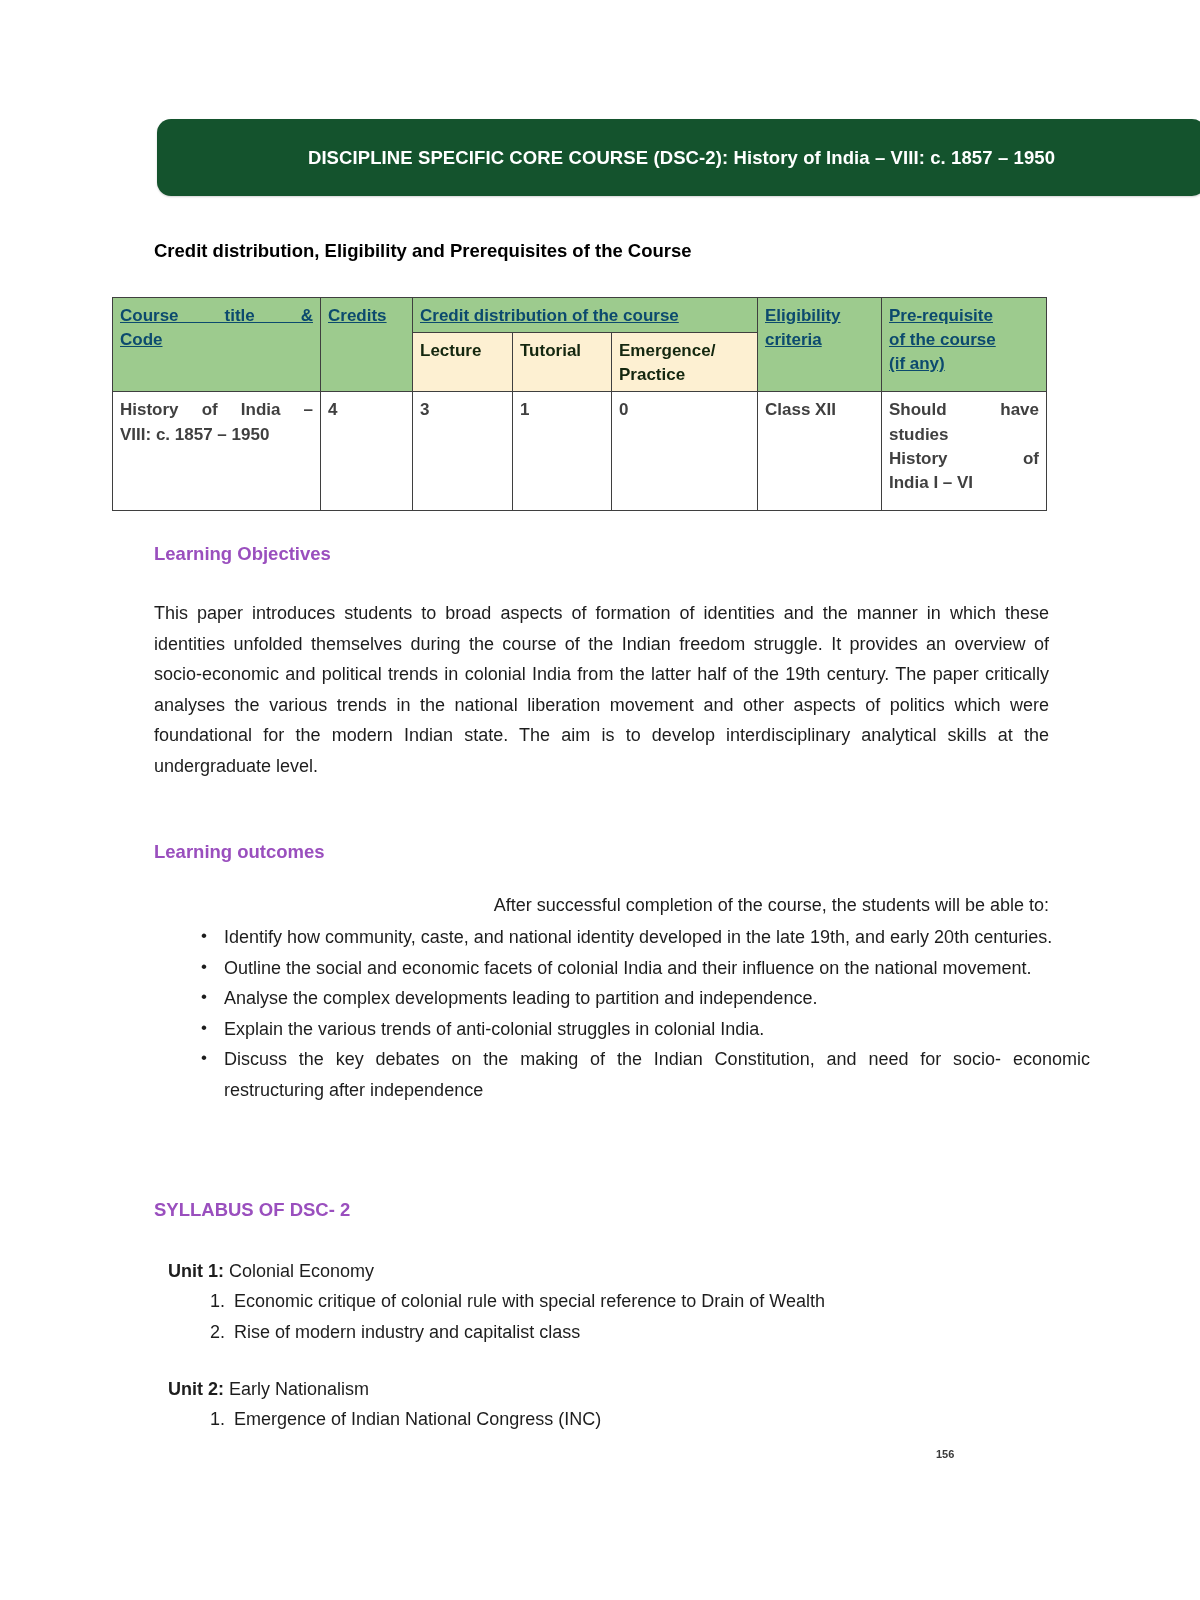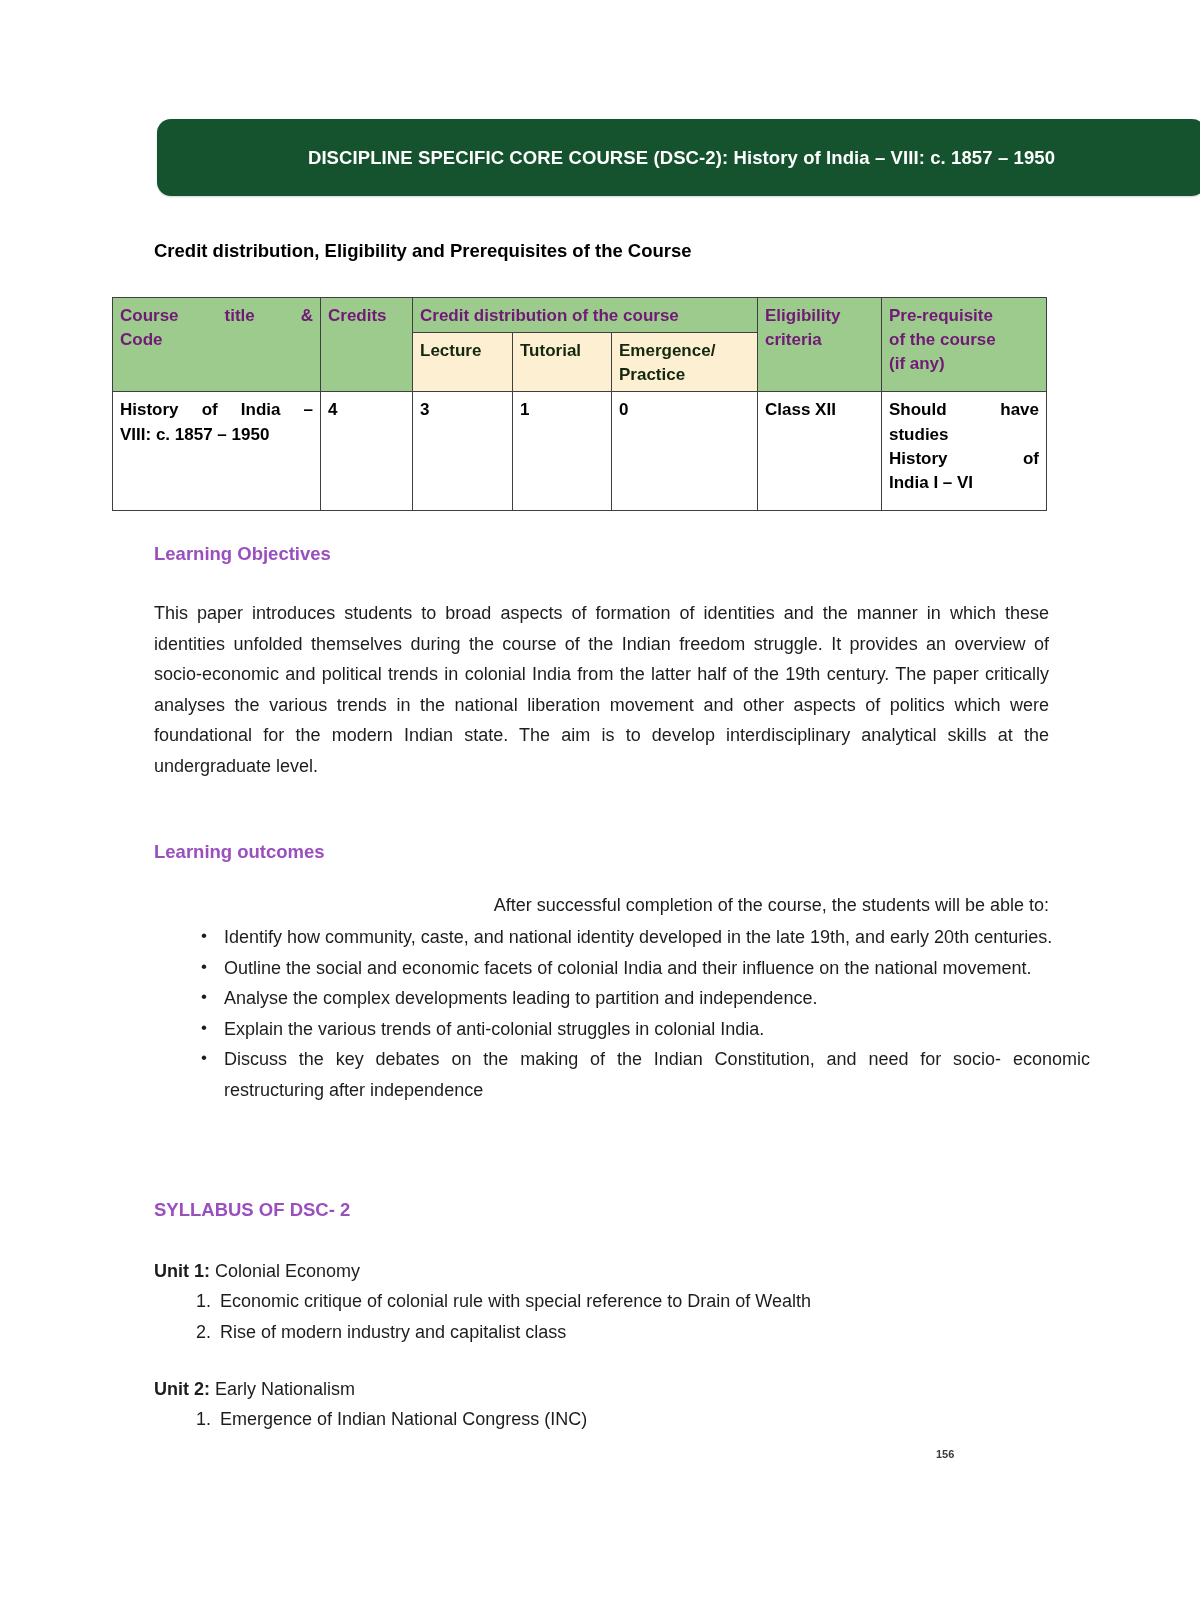--- a/index.html
+++ b/index.html
@@ -69,29 +69,30 @@
   .course-table td, .course-table th {
     border: 1px solid #3f3f3f;
     vertical-align: top;
     padding: 6px 7px 4px 7px;
     font-weight: bold;
     text-align: left;
     line-height: 1.42;
   }
   .hdr-green {
     background: #9dcb8e;
-    color: #701a75;
+    color: #0c4a6e;
+    text-decoration: underline;
   }
   .hdr-cream {
     background: #fdf0d2;
     color: #14270f;
   }
   .cell-body {
     background: #ffffff;
-    color: #000000;
+    color: #404040;
   }
   .just-spread {
     text-align: justify;
     text-align-last: justify;
   }
   .nowrapline { white-space: nowrap; }
 
   
   .col-code     { width: 208px; }
   .col-credits  { width: 92px; }
@@ -149,21 +150,21 @@
   .bullets li::before {
     content: "•";
     position: absolute;
     left: -23px;
     top: -1px;
     font-size: 17px;
     color: #1d1d1d;
   }
 
   
-  .unit-block { position: absolute; left: 154px; width: 890px; }
+  .unit-block { position: absolute; left: 168px; width: 890px; }
   #unit-1 { top: 1256px; }
   #unit-2 { top: 1374px; }
 
   .unit-title {
     font-size: 18px;
     line-height: 30px;
     color: #1d1d1d;
   }
   .unit-title b { font-weight: bold; }
 

